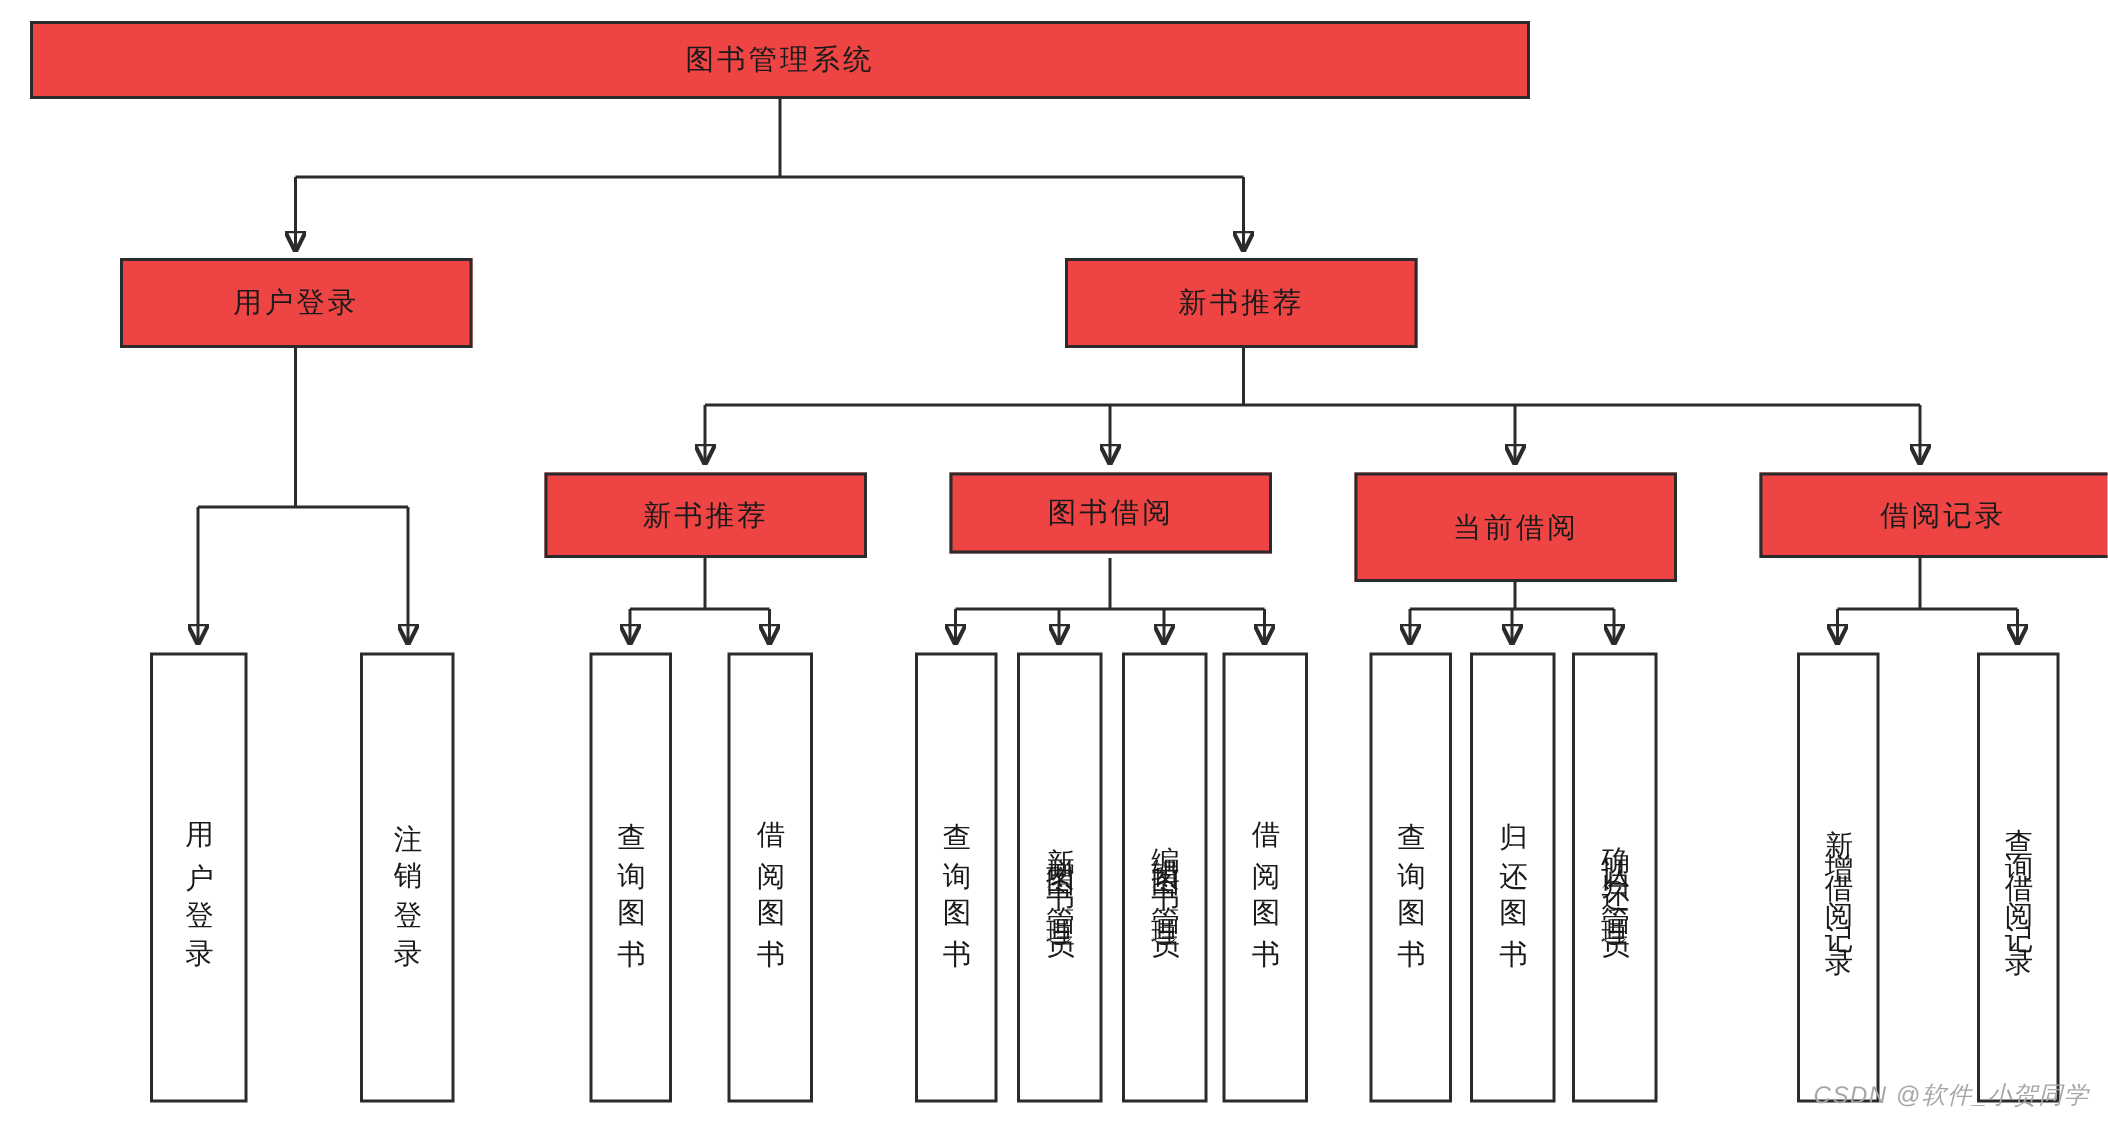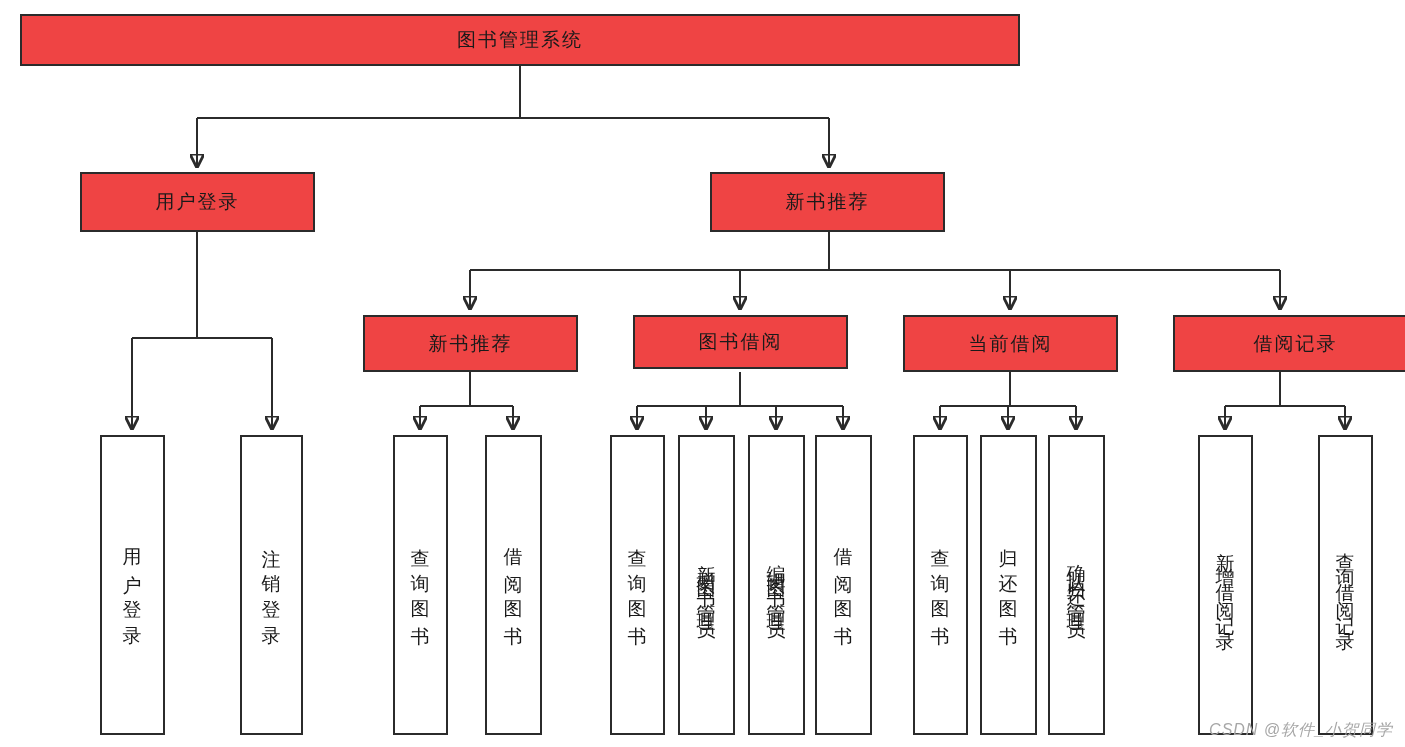--- a/index.html
+++ b/index.html
@@ -94,21 +94,21 @@
   <div class="box" style="left:710px;top:172px;width:235px;height:60px;">
     <span>新书推荐</span>
   </div>
 
   <div class="box" style="left:363px;top:315px;width:215px;height:57px;">
     <span>新书推荐</span>
   </div>
   <div class="box" style="left:633px;top:315px;width:215px;height:54px;">
     <span>图书借阅</span>
   </div>
-  <div class="box" style="left:903px;top:315px;width:215px;height:57px;">
+  <div class="box" style="left:903px;top:315px;width:215px;height:73px;">
     <span>当前借阅</span>
   </div>
   <div class="box" style="left:1173px;top:315px;width:245px;height:57px;">
     <span>借阅记录</span>
   </div>
 
   <div class="vbox sp-lg" style="left:100px;top:435px;width:65px;height:300px;">
     <span class="vtext">用户登录</span>
   </div>
   <div class="vbox sp-lg" style="left:240px;top:435px;width:63px;height:300px;">

